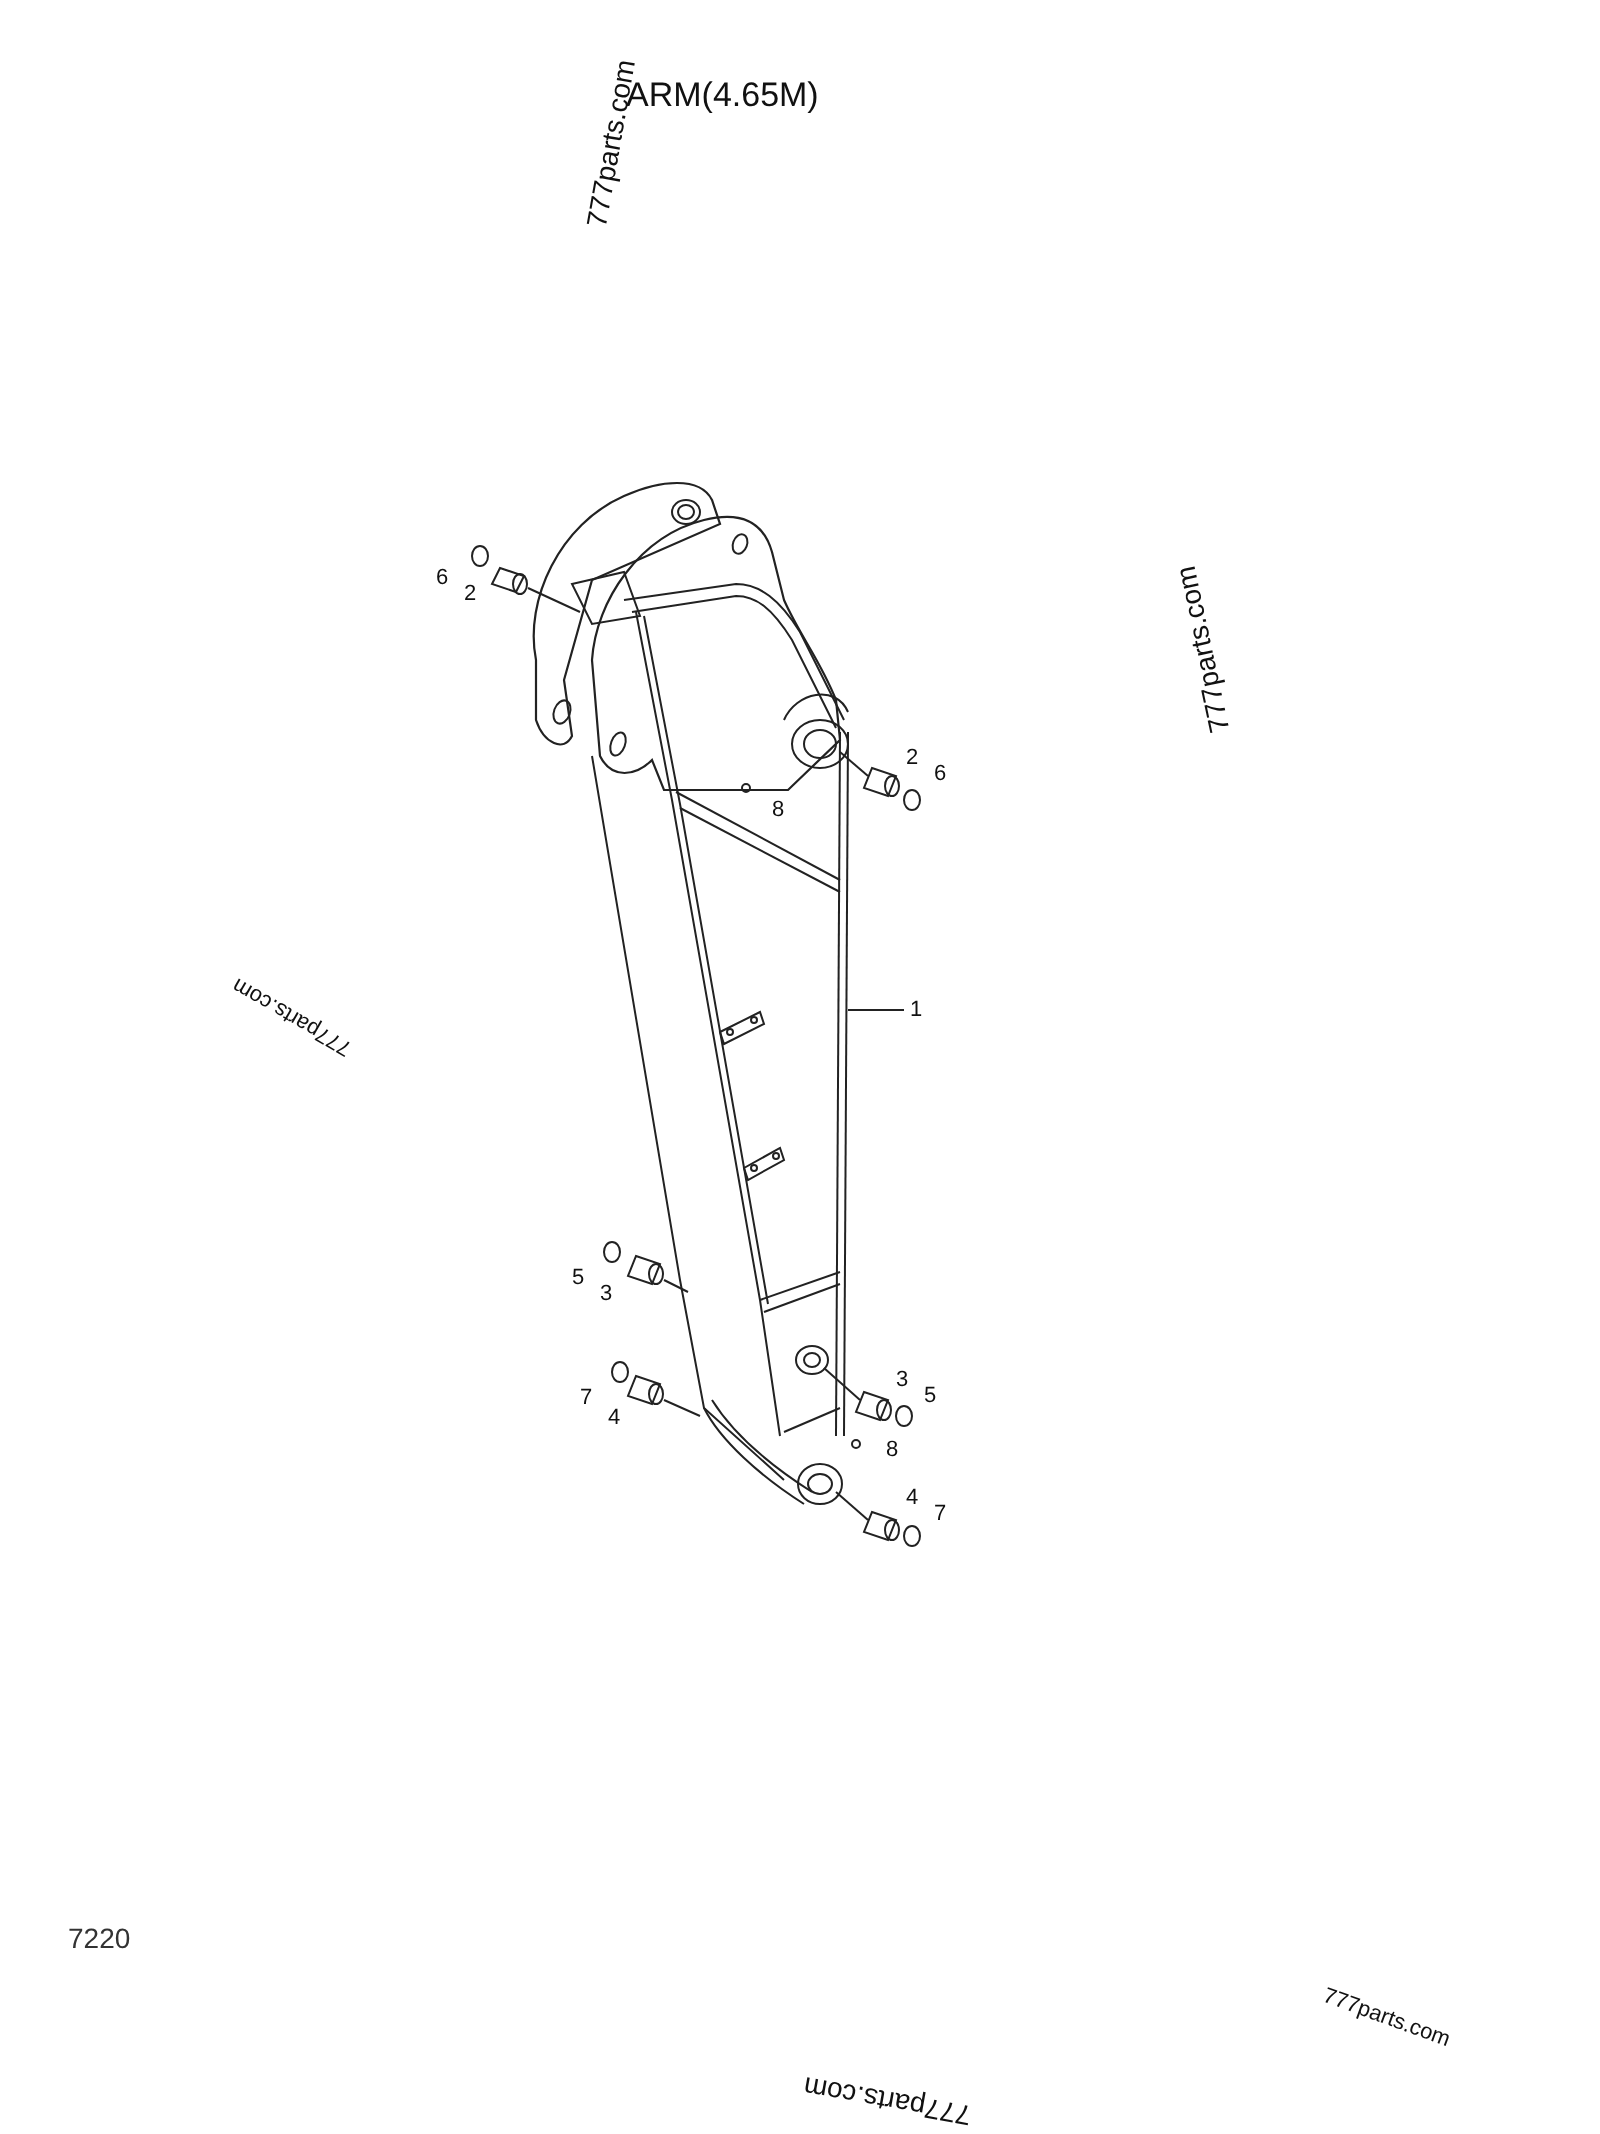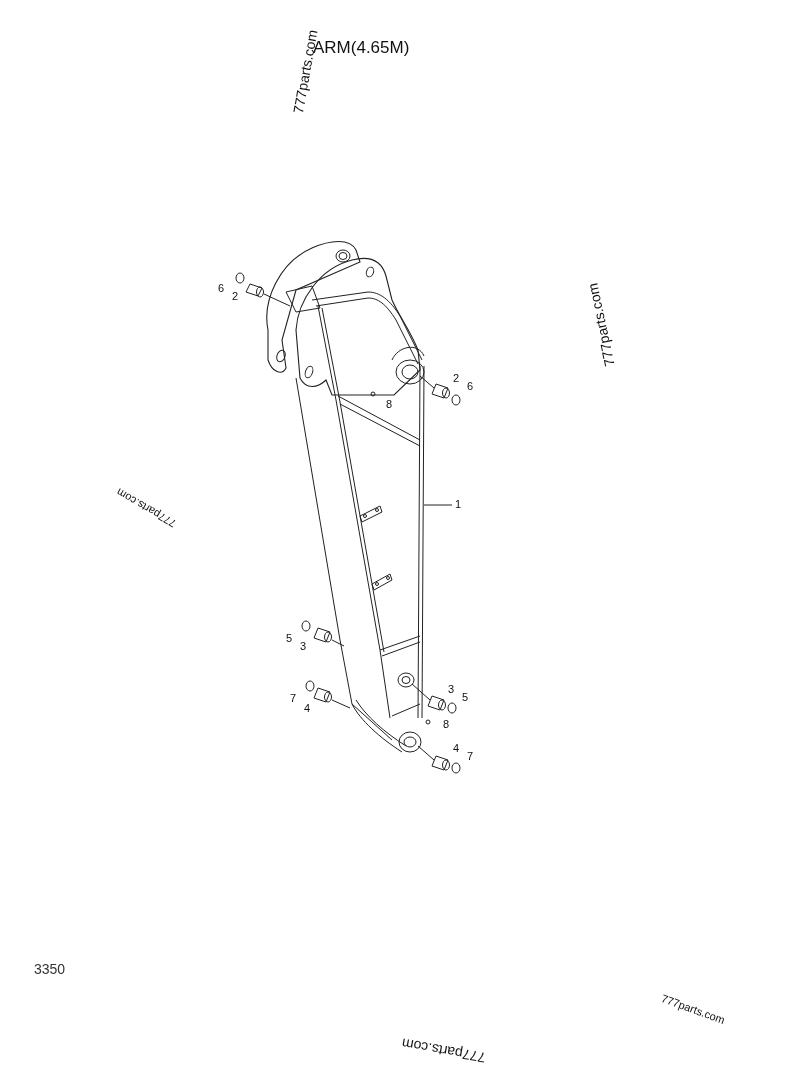--- a/index.html
+++ b/index.html
@@ -8,21 +8,21 @@
   .title { position: absolute; left: 313px; top: 38px; font-size: 17px; color: #111; }
   .pagecode { position: absolute; left: 34px; top: 961px; font-size: 14px; color: #333; }
   .wm { position: absolute; font-size: 14px; color: #111; white-space: nowrap; transform-origin: left top; }
   svg#diagram { position: absolute; left: 0; top: 0; }
   svg text { font-family: "Liberation Sans", sans-serif; font-size: 11px; fill: #111; }
 </style>
 </head>
 <body>
 
 <div class="title">ARM(4.65M)</div>
-<div class="pagecode">3350</div>
+<div class="pagecode">7220</div>
 
 <div id="wm-layer">
     <div class="wm" style="left: 290px; top: 112px; font-size: 14px; transform: rotate(-80deg);">777parts.com</div>
     <div class="wm" style="left: 602px; top: 368px; font-size: 14px; transform: rotate(-102deg);">777parts.com</div>
     <div class="wm" style="left: 172px; top: 530px; font-size: 11px; transform: rotate(210deg);">777parts.com</div>
     <div class="wm" style="left: 664px; top: 992px; font-size: 11px; transform: rotate(20deg);">777parts.com</div>
     <div class="wm" style="left: 484px; top: 1066px; font-size: 14px; transform: rotate(190deg);">777parts.com</div>
   </div>
 
 <svg id="diagram" width="800" height="1067" viewBox="0 0 800 1067" fill="none" stroke="#222" stroke-width="1">

